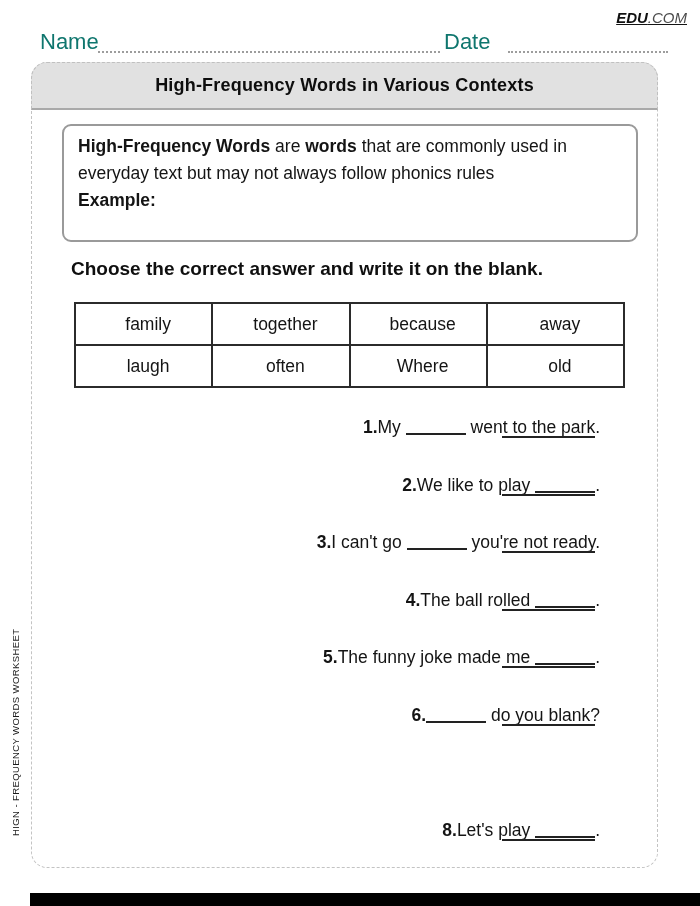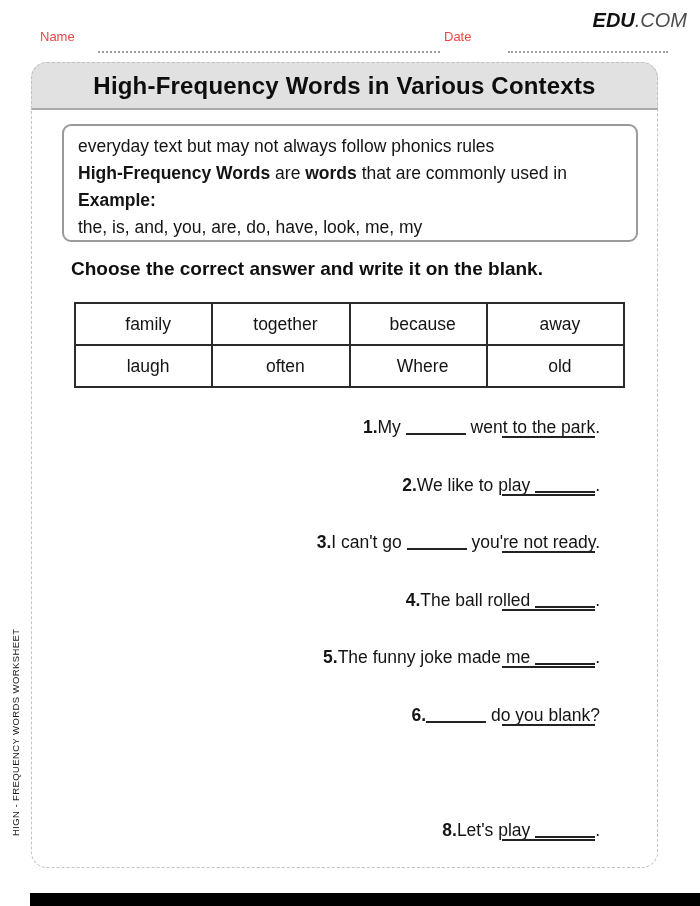--- a/index.html
+++ b/index.html
@@ -3,44 +3,44 @@
 <meta charset="utf-8">
 <style>
   * { margin:0; padding:0; box-sizing:border-box; }
   html,body { background:#ffffff; }
   #page {
     position:relative; width:700px; height:906px; background:#ffffff;
     font-family:"Liberation Sans", sans-serif; color:#131313; overflow:hidden;
   }
 
   
-  .brand { position:absolute; top:9px; right:13px; font-style:italic; font-size:20px; }
+  .brand { position:absolute; top:9px; right:13px; font-style:italic; font-size:15px;text-decoration:underline; }
   .brand .b1 { font-weight:700; color:#111111; }
   .brand .b2 { font-weight:400; color:#4c4c4c; }
 
   
-  .fld-label { position:absolute; top:29px; font-size:13px; color:#ef4444; }
+  .fld-label { position:absolute; top:29px; font-size:22px; color:#0f766e; }
   #name-label { left:40px; }
   #date-label { left:444px; }
   .fld-line { position:absolute; top:51px; border-bottom:2px dotted #9d9d9d; height:0; }
   #name-line { left:98px; width:342px; }
   #date-line { left:508px; width:160px; }
 
   
   .card {
     position:absolute; left:31px; top:62px; width:627px; height:806px;
     border:1px dashed #c3c3c3; border-radius:16px; background:#ffffff;
   }
   .banner {
     position:absolute; left:-1px; top:-1px; width:627px; height:48px;
     background:#e1e1e1; border:1px dashed #c0c0c0; border-bottom:2px solid #a9a9a9;
     border-radius:16px 16px 0 0;
     display:flex; align-items:center; justify-content:center;
   }
-  .banner .title-text { font-size:24px; font-weight:700; color:#0d0d0d; letter-spacing:0.2px; }
+  .banner .title-text { font-size:18px; font-weight:700; color:#0d0d0d; letter-spacing:0.2px; }
 
   
   .def-box {
     position:absolute; left:62px; top:124px; width:576px; height:118px;
     border:2px solid #9a9a9a; border-radius:9px; padding:7px 14px 0 14px;
     font-size:17.5px; line-height:27px; color:#141414;
   }
   .def-box b { font-weight:700; }
 
   
@@ -89,24 +89,23 @@
   <div class="fld-label" id="date-label">Date</div>
   <div class="fld-line" id="date-line"></div>
 
   <div class="card">
     <div class="banner">
       <div class="title-text">High-Frequency Words in Various Contexts</div>
     </div>
   </div>
 
   <div class="def-box">
+    <div><b>High-Frequency Words</b><span> are </span><b>words</b><span> that are commonly used in</span></div>
     <div>everyday text but may not always follow phonics rules</div>
-    <div><b>High-Frequency Words</b><span> are </span><b>words</b><span> that are commonly used in</span></div>
     <div><b>Example:</b></div>
-    <div>the, is, and, you, are, do, have, look, me, my</div>
   </div>
 
   <div class="instruction">Choose the correct answer and write it on the blank.</div>
 
   <table class="bank">
     <tbody>
       <tr>
         <td>family</td>
         <td>together</td>
         <td>because</td>

